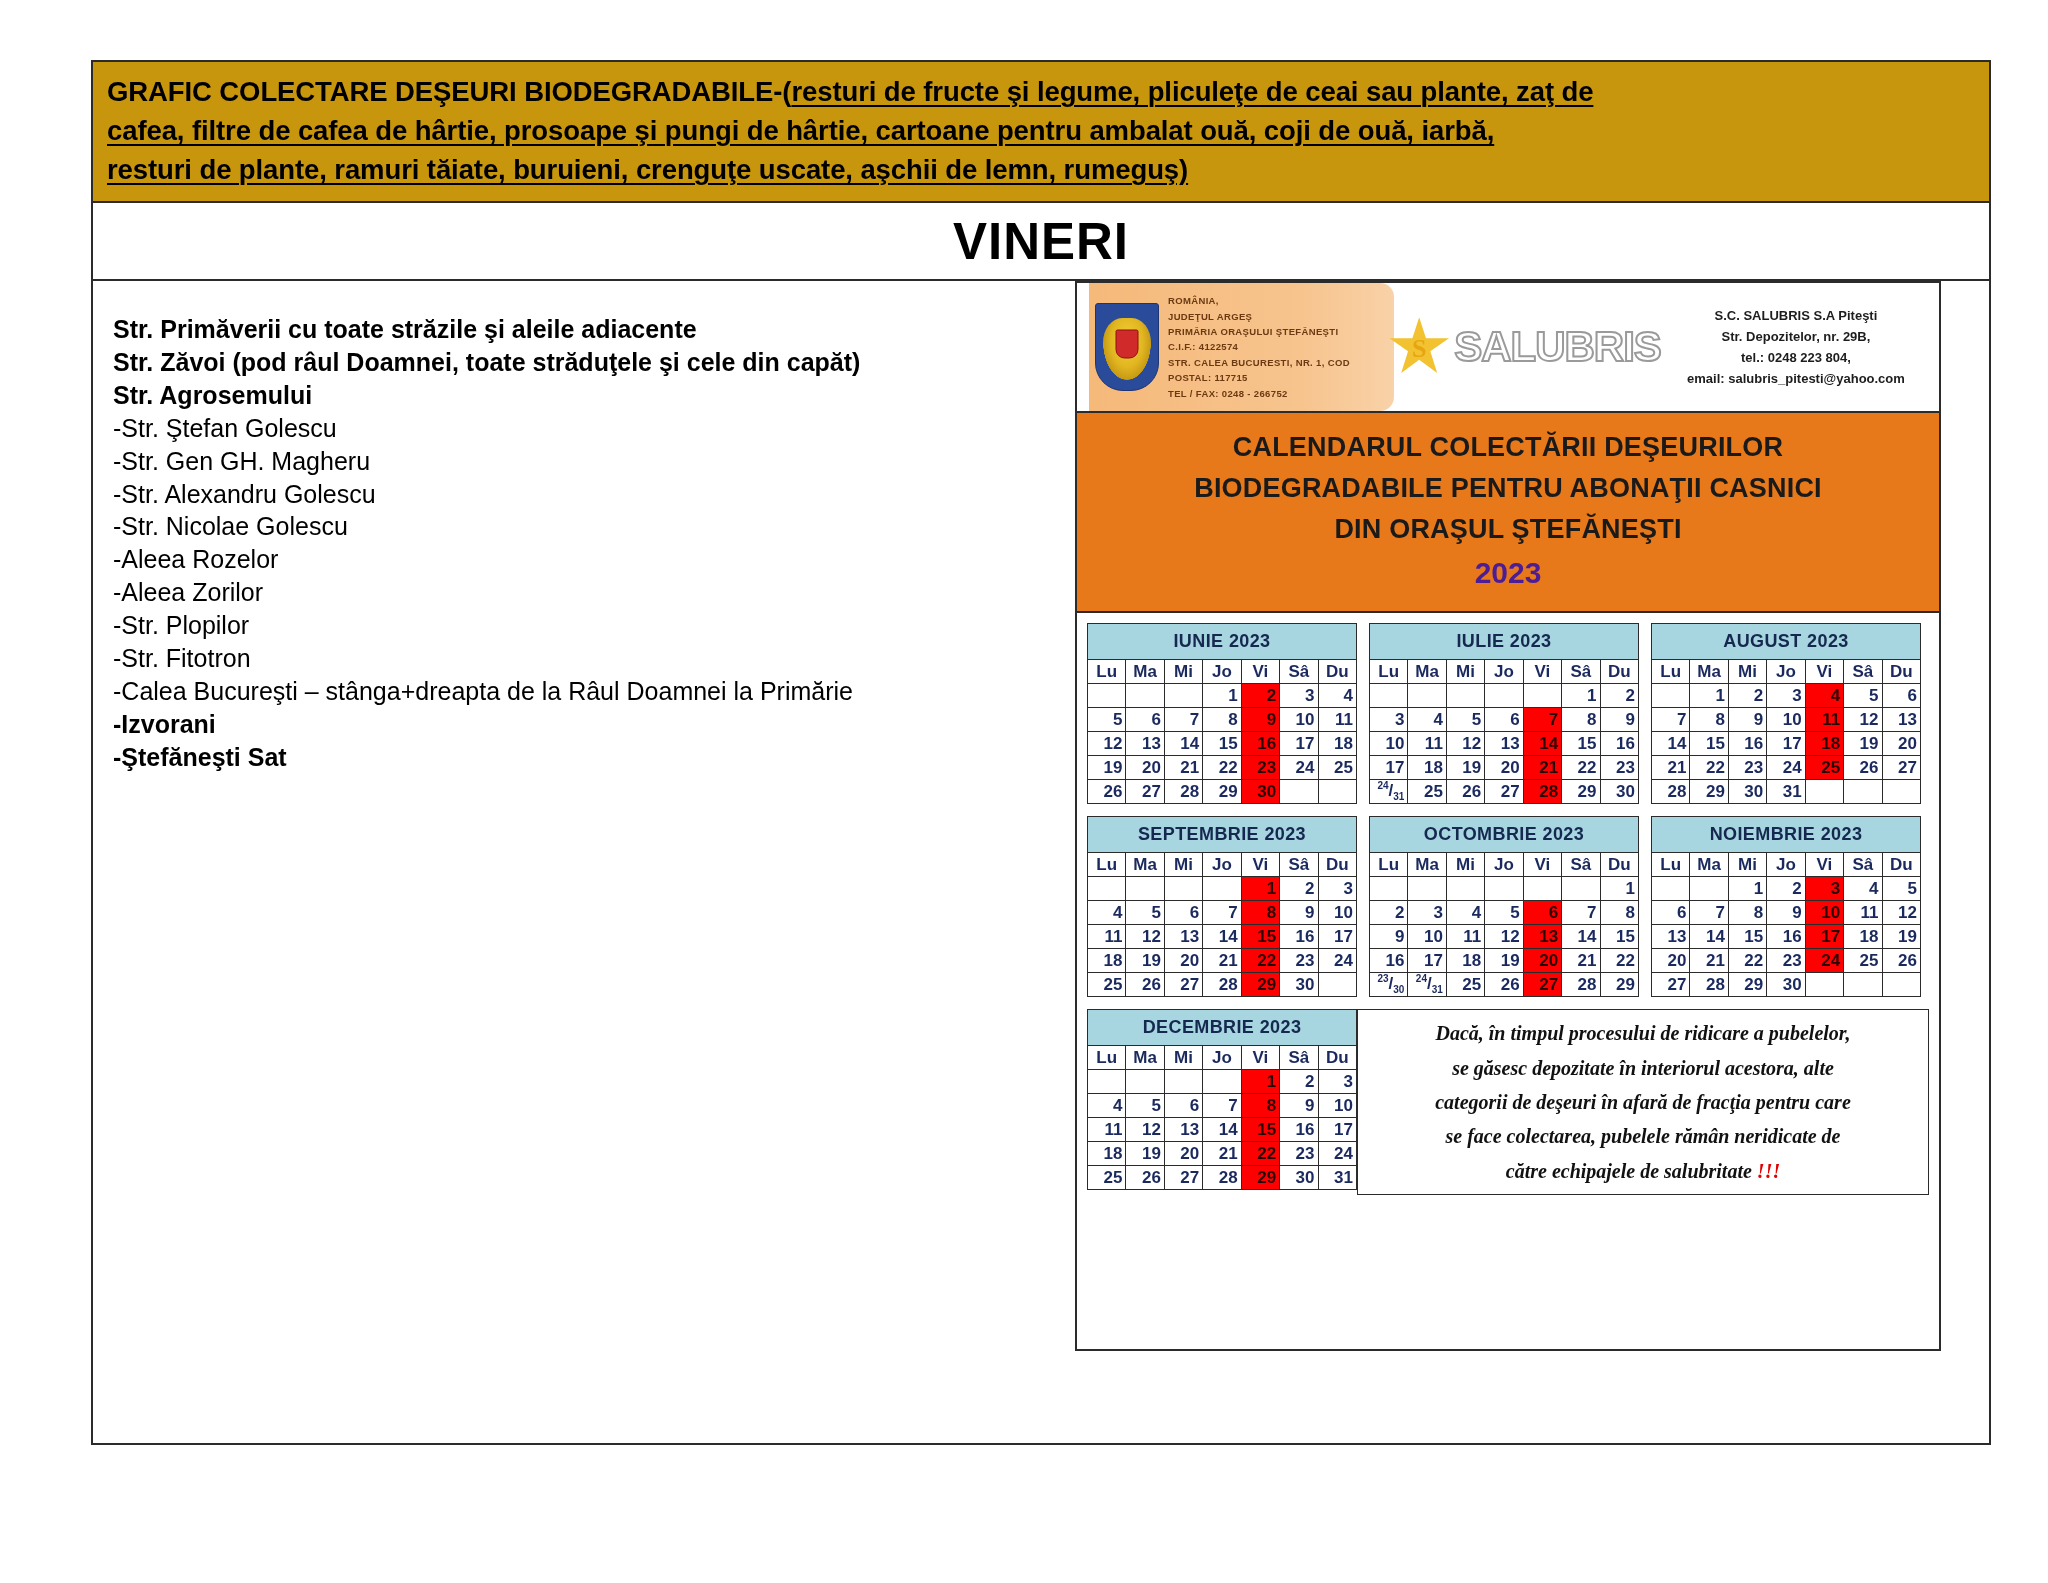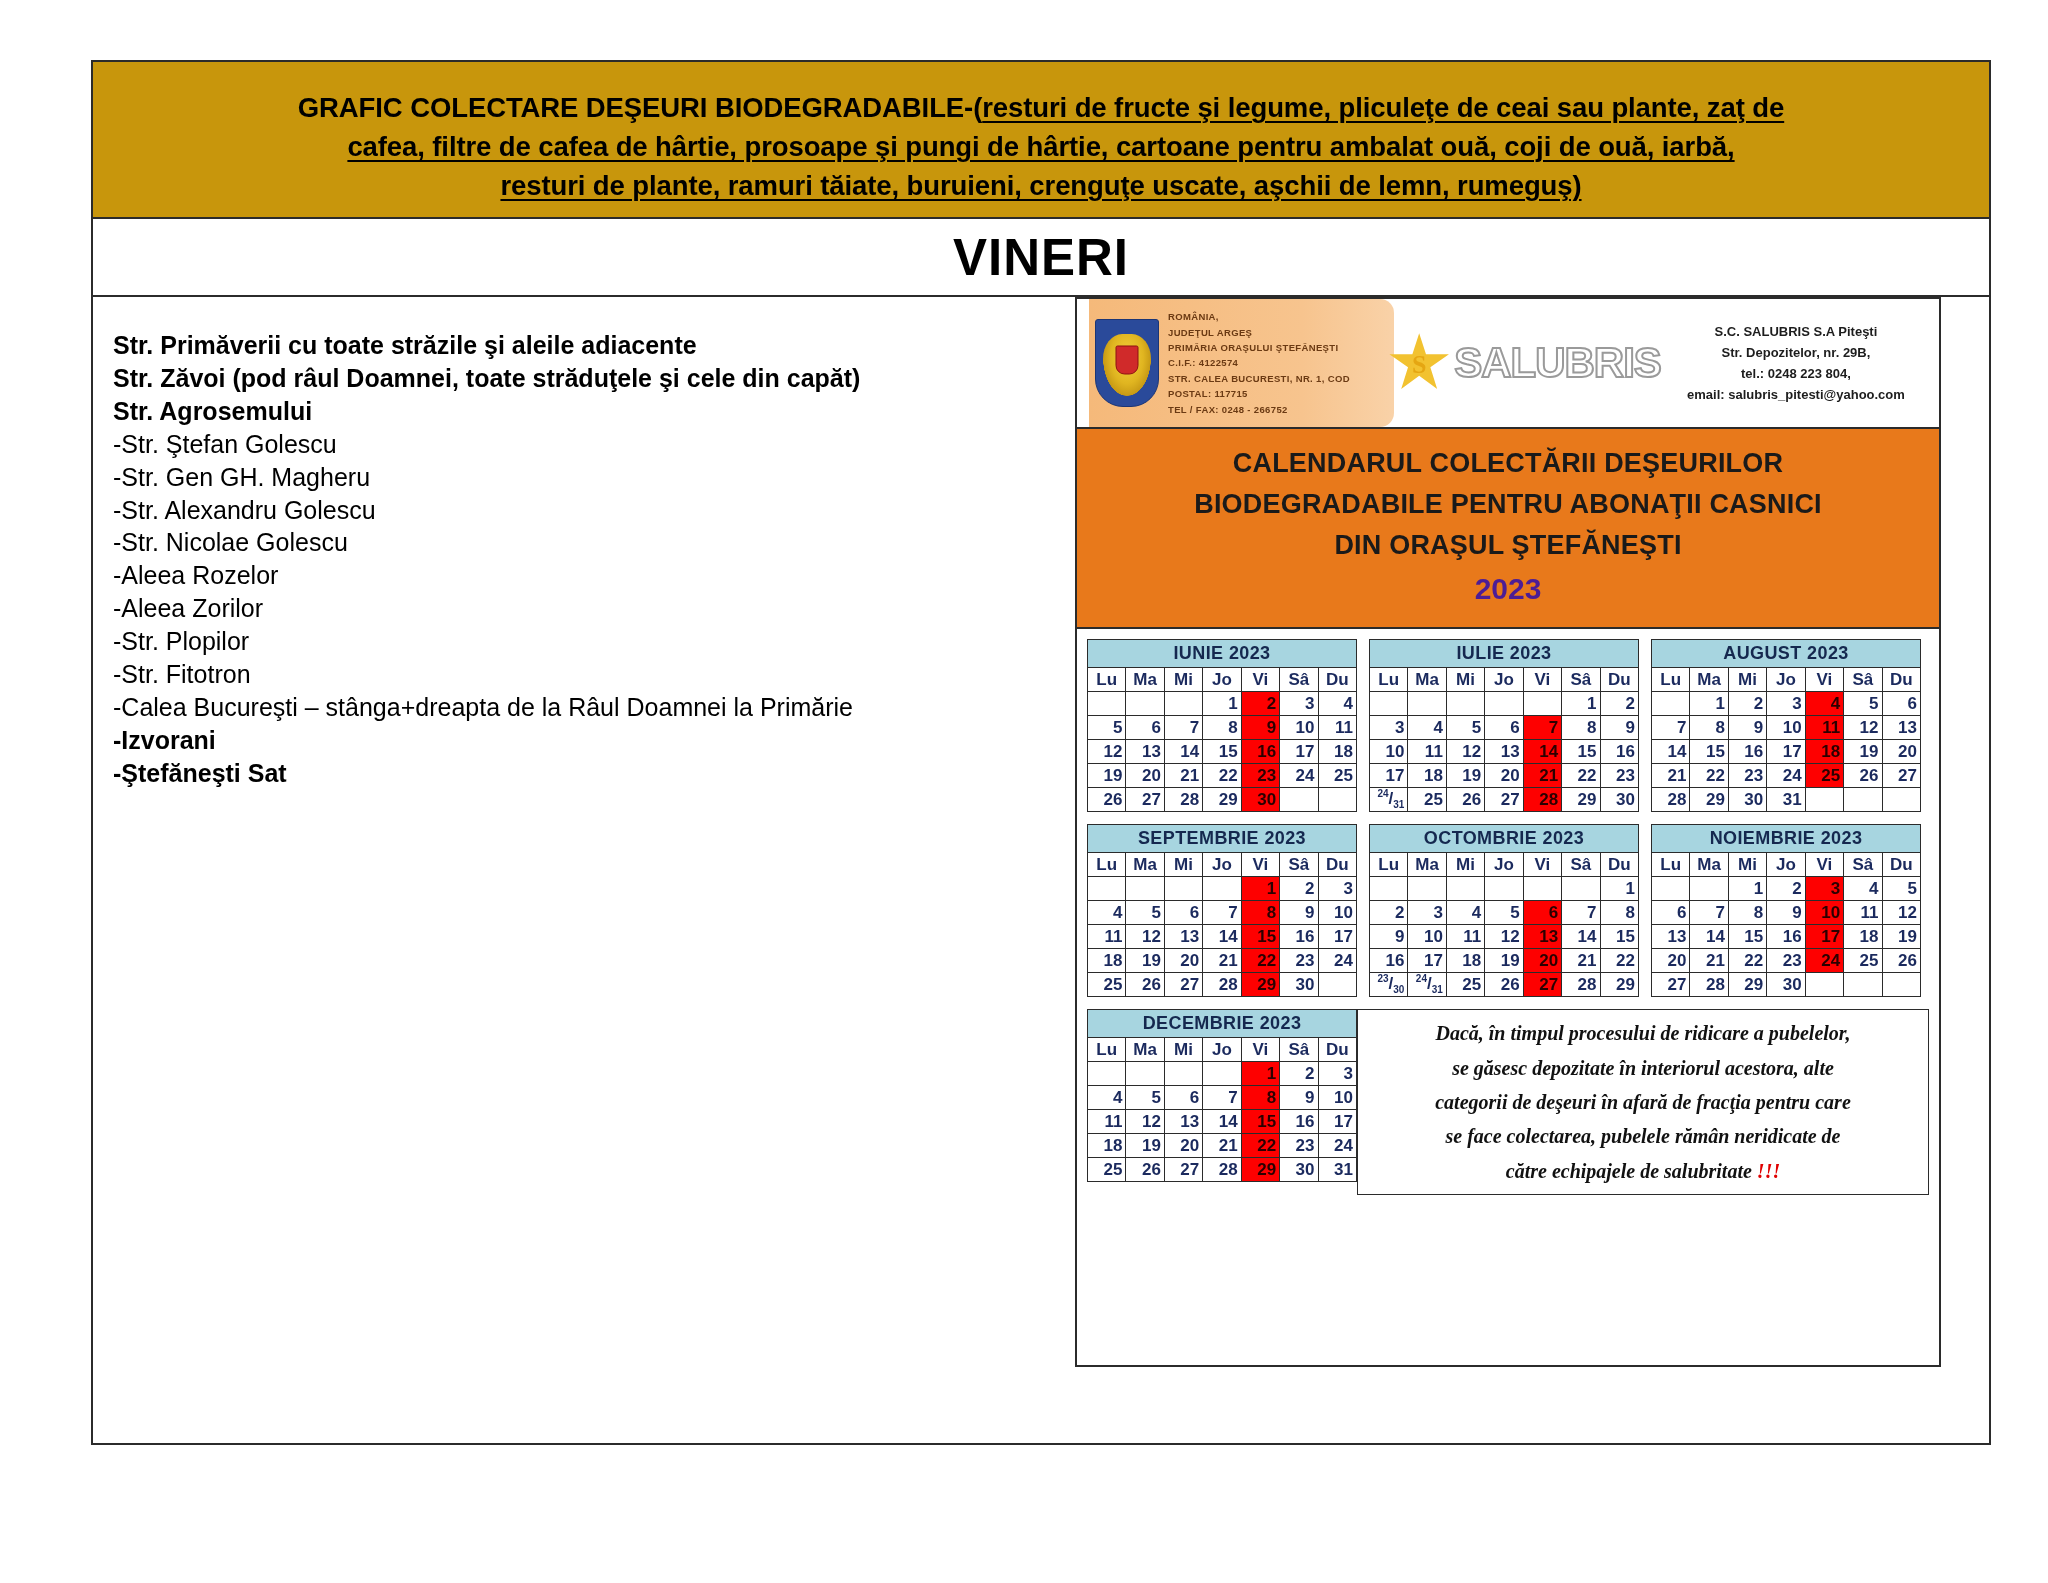--- a/index.html
+++ b/index.html
@@ -14,23 +14,22 @@
   
   .doc{
     position:absolute;left:91px;top:60px;width:1900px;height:1385px;
     border:2px solid #2b2b2b;background:#fff;box-sizing:border-box;
   }
 
   
   .gold-band{
     background:#c8960c;
     border-bottom:2px solid #2b2b2b;
-    padding:26px 14px 12px 14px;
+    padding:10px 14px 12px 14px;
     box-sizing:border-box;
-    text-align:center;
   }
   .gold-line{
     font-size:27.5px;font-weight:bold;color:#000;
     line-height:1.42;letter-spacing:-0.1px;white-space:nowrap;
   }
   .u{ text-decoration:underline; text-decoration-thickness:2px; text-underline-offset:4px;}
 
   
   .day-row{
     height:78px;border-bottom:2px solid #2b2b2b;
@@ -129,21 +128,21 @@
   table.cal td,table.cal th{
     border:1.5px solid #2b2b2b;
     text-align:right;
     font-size:17px;font-weight:bold;color:#1b2a5e;
     height:24px;padding:0 3px;box-sizing:border-box;
     font-family:"Liberation Sans",sans-serif;
   }
   table.cal .mhead{
     background:#a7d5e0;border:1.5px solid #2b2b2b;
     text-align:center;font-size:18px;font-weight:bold;color:#15284f;
-    letter-spacing:.4px;height:28px;
+    letter-spacing:.4px;height:36px;
   }
   table.cal .dow{
     text-align:center;background:#fff;font-size:17px;font-weight:bold;color:#1b2a5e;
   }
   table.cal td.hl{background:#fe0000;color:#2b0000;}
   table.cal td.empty{background:#fff;}
   .frac{font-size:17px;font-weight:bold;color:#1b2a5e;white-space:nowrap;}
   .frac sup{font-size:10px;vertical-align:super;}
   .frac sub{font-size:10px;vertical-align:sub;}
 

